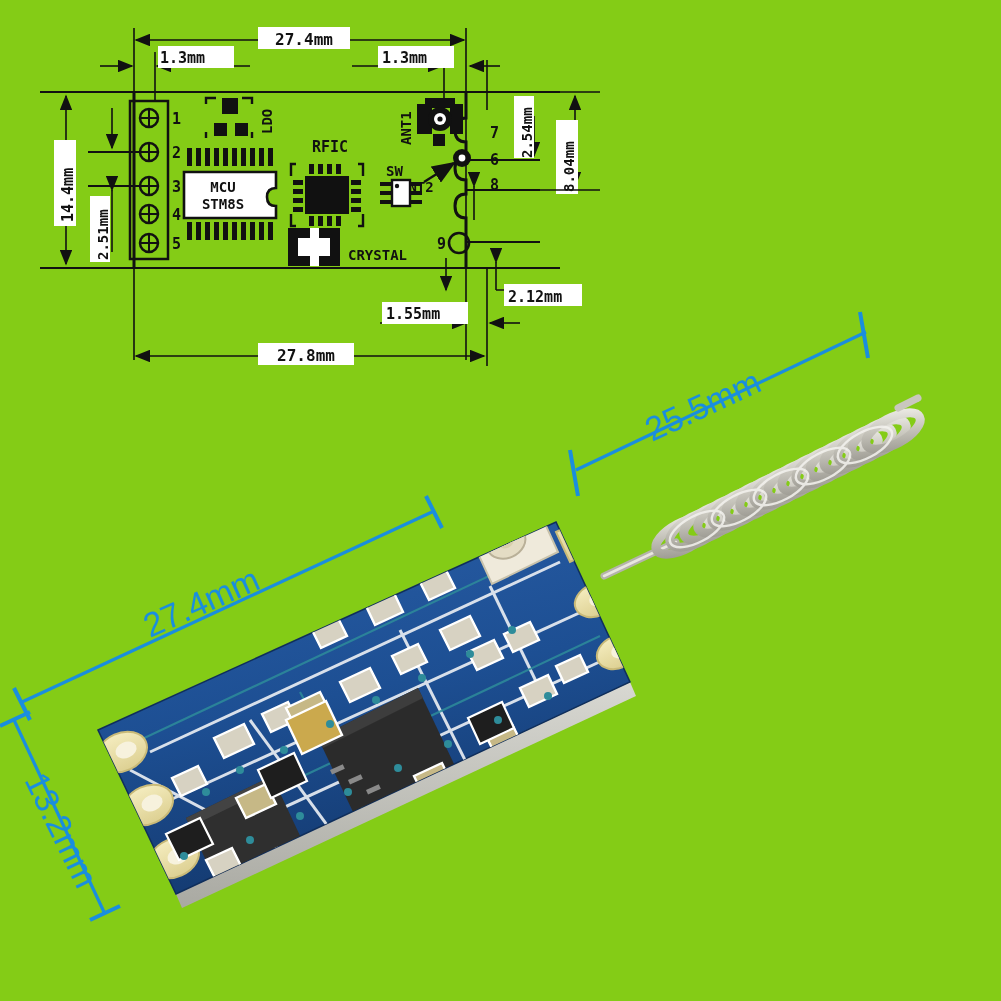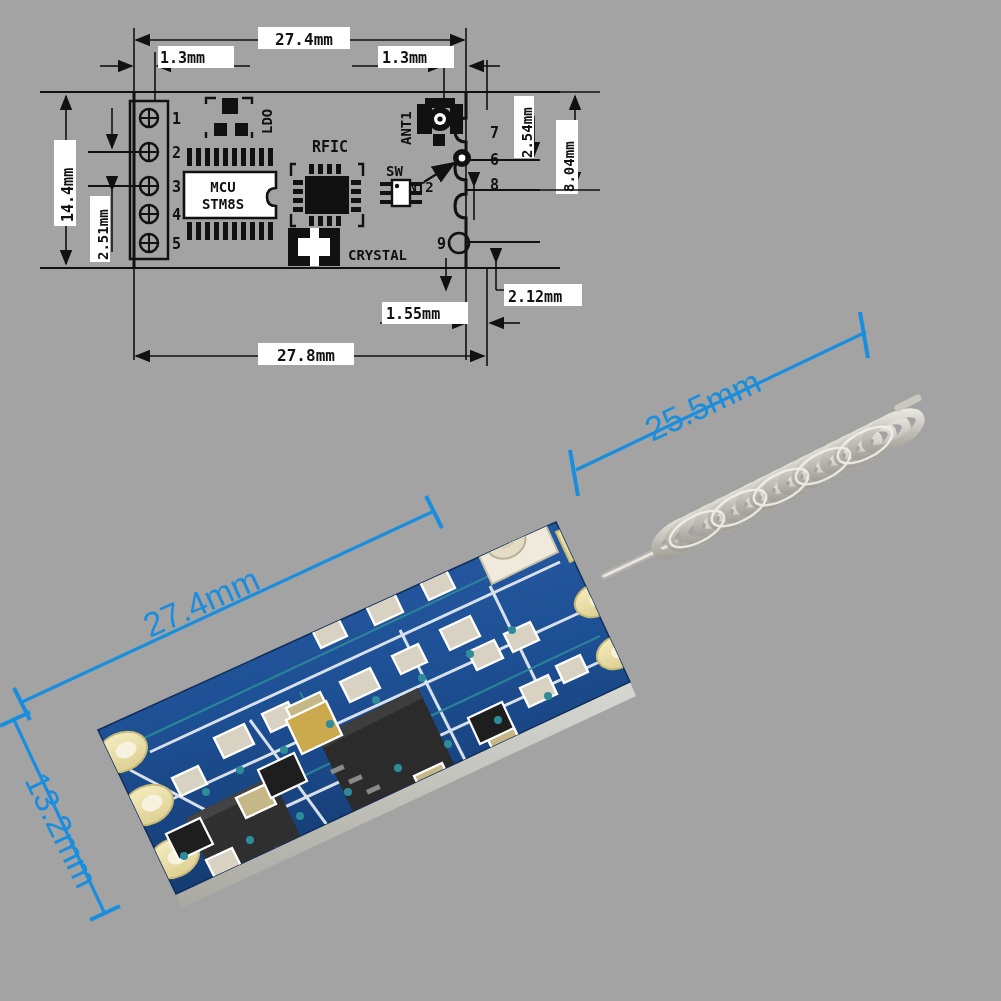--- a/index.html
+++ b/index.html
@@ -1,17 +1,17 @@
 <!DOCTYPE html>
 <html><head>
 <meta charset="utf-8">
 <style>
   html,body{margin:0;padding:0;background:#ffffff;}
   body{width:1001px;height:1001px;font-family:"Liberation Sans",sans-serif;overflow:hidden;}
-  #stage{position:relative;width:1001px;height:1001px;background:#a3a3a3;}
+  #stage{position:relative;width:1001px;height:1001px;background:#84cc16;}
 
   
   .tech{position:absolute;left:0;top:0;width:620px;height:400px;}
   .tech svg{display:block;}
 
   
   .photo{position:absolute;left:0;top:300px;width:1001px;height:701px;}
   .photo svg{display:block;}
 </style>
 </head>

